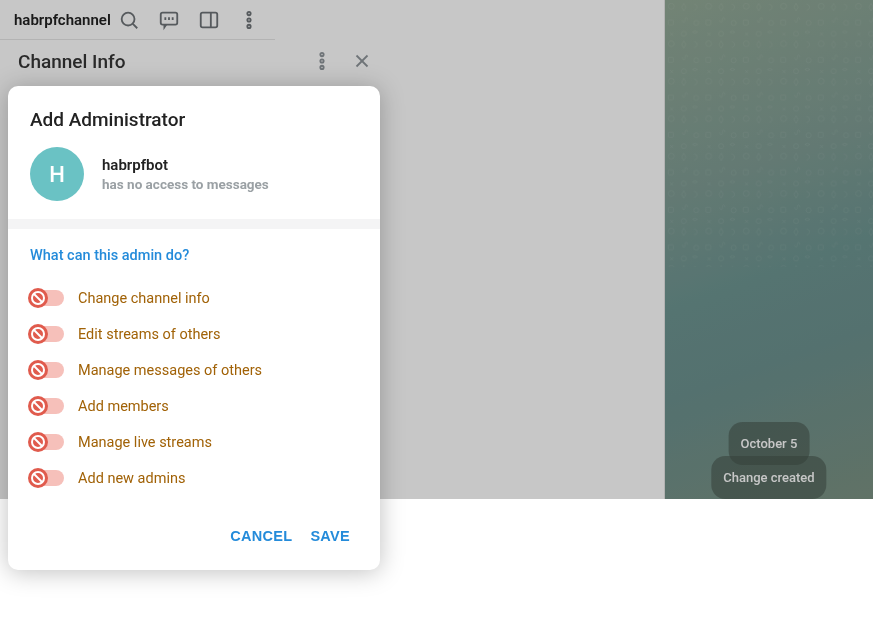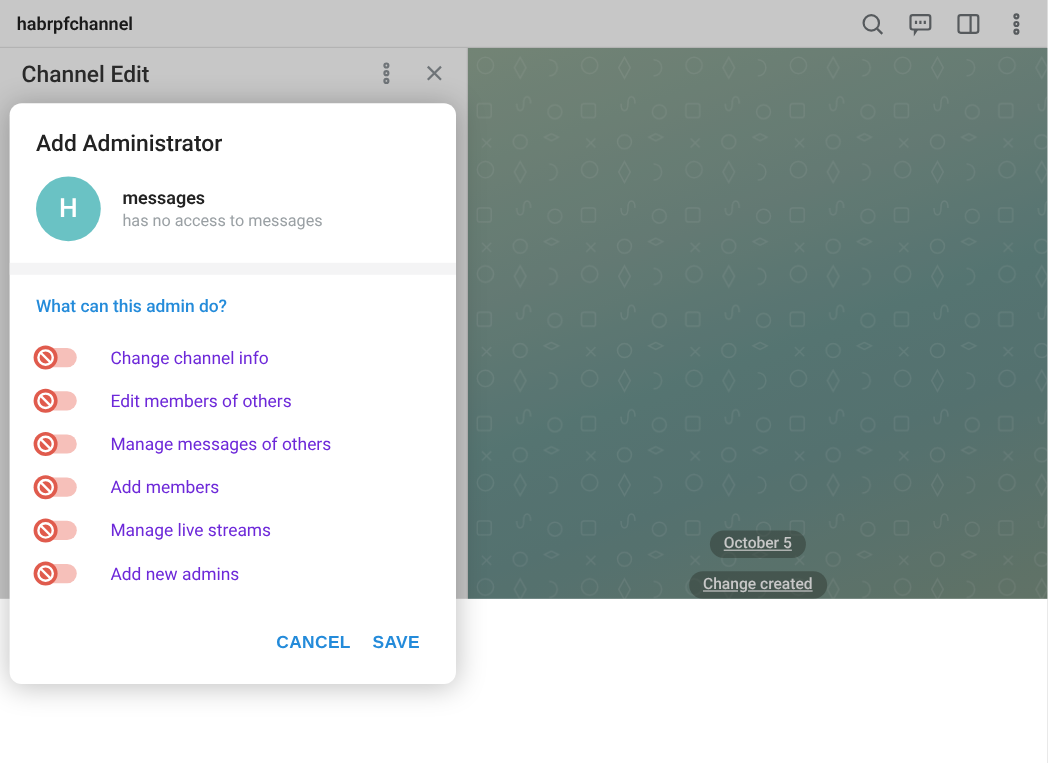--- a/index.html
+++ b/index.html
@@ -1,57 +1,57 @@
 <!DOCTYPE html>
 <html><head>
 <meta charset="utf-8">
 <style>
   * { box-sizing: border-box; margin: 0; padding: 0; }
   html, body { width: 873px; height: 641px; overflow: hidden; font-family: -apple-system, BlinkMacSystemFont, "Segoe UI", Roboto, Arial, sans-serif; }
   body { position: relative; background: #fff; }
 
-  .app { width: 873px; height: 499px; position: relative; display: flex; flex-direction: column; }
+  .app { width: 873px; height: 499px; position: relative; display: flex; }
 
   
   .topbar { height: 40px; display: flex; align-items: center; padding: 0 8px 0 14px; justify-content: space-between; background: #fff; border-bottom: 1px solid #e6e6e6; }
   .topbar-title { font-weight: 600; font-size: 15px; color: #222; }
   .topbar-actions { display: flex; gap: 4px; align-items: center; }
   .icon-btn { width: 36px; height: 36px; border-radius: 50%; display: flex; align-items: center; justify-content: center; cursor: pointer; background: transparent; border: none; color: #6f7478; }
   .icon-btn svg { width: 22px; height: 22px; stroke: #6f7478; fill: none; stroke-width: 2; }
 
   
   .body { flex: 1; display: flex; position: relative; }
   .left-col { width: 390px; height: 100%; background: #fff; border-right: 1px solid #e6e6e6; position: relative; }
   .chatbg { flex: 1; position: relative; background: linear-gradient(160deg, #93a996 0%, #7f9c94 35%, #6d9591 55%, #6c918f 70%, #7c9283 100%); overflow: hidden; }
   .pattern { position: absolute; inset: 0; opacity: 0.12; }
-  .chat-bubble { position: absolute; left: 50%; transform: translateX(-50%); background: rgba(67, 82, 73, 0.55); color: #fff; font-size: 13px; font-weight: 500; padding: 4px 12px; border-radius: 14px; white-space: nowrap; text-decoration: underline; }
+  .chat-bubble { position: absolute; left: 50%; transform: translateX(-50%); background: rgba(67, 82, 73, 0.55); color: #fff; font-size: 13px; font-weight: 500; padding: 14px 12px; border-radius: 14px; white-space: nowrap; }
   .date-bubble { bottom: 34px; }
   .created-bubble { bottom: 0px; }
 
   
   .dim { position: absolute; inset: 0; background: rgba(0,0,0,0.22); }
 
   
   .ci-header { position: absolute; top: 36px; left: 0; width: 390px; height: 50px; display: flex; align-items: center; justify-content: space-between; padding: 0 10px 0 18px; background: rgba(255,255,255,0.0); z-index: 3; }
   .ci-header-left { font-size: 19px; font-weight: 500; color: #2a2a2a; }
   .ci-header-right { display: flex; gap: 4px; }
 
   
   .modal { position: absolute; top: 86px; left: 8px; width: 372px; background: #fff; border-radius: 10px; box-shadow: 0 2px 24px rgba(0,0,0,0.25); z-index: 10; display: flex; flex-direction: column; overflow: hidden; }
   .modal-title { font-size: 19px; font-weight: 500; color: #222; padding: 22px 22px 16px 22px; }
   .user-row { display: flex; align-items: center; padding: 0 22px 18px 22px; }
   .avatar { width: 54px; height: 54px; border-radius: 50%; background: #6ac2c4; color: #fff; font-size: 22px; font-weight: 500; display: flex; align-items: center; justify-content: center; margin-right: 18px; }
   .user-name { font-size: 15px; font-weight: 600; color: #222; }
-  .user-sub { font-size: 13.5px; color: #9aa0a4; margin-top: 2px; }
+  .user-sub { font-size: 13.5px; color: #9aa0a4; margin-top: 2px; font-weight: bold; }
   .divider { height: 10px; background: #f4f4f5; width: 100%; }
 
   .perm-block { padding: 18px 22px 8px 22px; }
   .perm-heading { color: #248bda; font-size: 14.5px; font-weight: 500; margin-bottom: 16px; }
   .perm-row { display: flex; align-items: center; height: 36px; cursor: pointer; }
-  .perm-label { font-size: 14.5px; color: #6d28d9; margin-left: 14px; }
+  .perm-label { font-size: 14.5px; color: #a16207; }
   .toggle { width: 34px; height: 16px; border-radius: 10px; position: relative; margin-right: 14px; flex-shrink: 0; }
   .toggle .knob { position: absolute; top: 50%; width: 20px; height: 20px; border-radius: 50%; transform: translateY(-50%); display: flex; align-items: center; justify-content: center; }
   .toggle.off { background: #f6c0ba; }
   .toggle.off .knob { left: -2px; background: #e05b4d; }
   .toggle.off .knob::before { content: ""; width: 10px; height: 10px; border: 2px solid #fff; border-radius: 50%; display: block; }
   .toggle.off .knob::after { content: ""; position: absolute; width: 12px; height: 2px; background: #fff; transform: rotate(45deg); }
   .toggle.on { background: #a8d6f7; }
   .toggle.on .knob { right: -2px; background: #2196e3; }
   .toggle.on .knob svg { width: 12px; height: 12px; stroke: #fff; stroke-width: 3; fill: none; }
 
@@ -119,21 +119,21 @@
         <rect width="500" height="641" fill="url(#p)"></rect>
       </svg>
       <div class="chat-bubble date-bubble">October 5</div>
       <div class="chat-bubble created-bubble">Change created</div>
     </div>
   </div>
 
   <div class="dim"></div>
 
   <div class="ci-header">
-    <div class="ci-header-left">Channel Edit</div>
+    <div class="ci-header-left">Channel Info</div>
     <div class="ci-header-right">
       <button class="icon-btn">
         <svg viewBox="0 0 24 24" fill="#6f7478" stroke="none">
             <circle cx="12" cy="5" r="1.8"></circle>
             <circle cx="12" cy="12" r="1.8"></circle>
             <circle cx="12" cy="19" r="1.8"></circle>
           </svg>
       </button>
       <button class="icon-btn">
         <svg viewBox="0 0 24 24">
@@ -142,39 +142,39 @@
           </svg>
       </button>
     </div>
   </div>
 
   <div class="modal">
     <div class="modal-title">Add Administrator</div>
     <div class="user-row">
       <div class="avatar">H</div>
       <div>
-        <div class="user-name">messages</div>
+        <div class="user-name">habrpfbot</div>
         <div class="user-sub">has no access to messages</div>
       </div>
     </div>
     <div class="divider"></div>
     <div class="perm-block">
       <div class="perm-heading">What can this admin do?</div>
       <div id="perm-list">
           <div class="perm-row">
             <div class="toggle off">
               <div class="knob"></div>
             </div>
             <div class="perm-label">Change channel info</div>
           </div>
           <div class="perm-row">
             <div class="toggle off">
               <div class="knob"></div>
             </div>
-            <div class="perm-label">Edit members of others</div>
+            <div class="perm-label">Edit streams of others</div>
           </div>
           <div class="perm-row">
             <div class="toggle off">
               <div class="knob"></div>
             </div>
             <div class="perm-label">Manage messages of others</div>
           </div>
           <div class="perm-row">
             <div class="toggle off">
               <div class="knob"></div>

